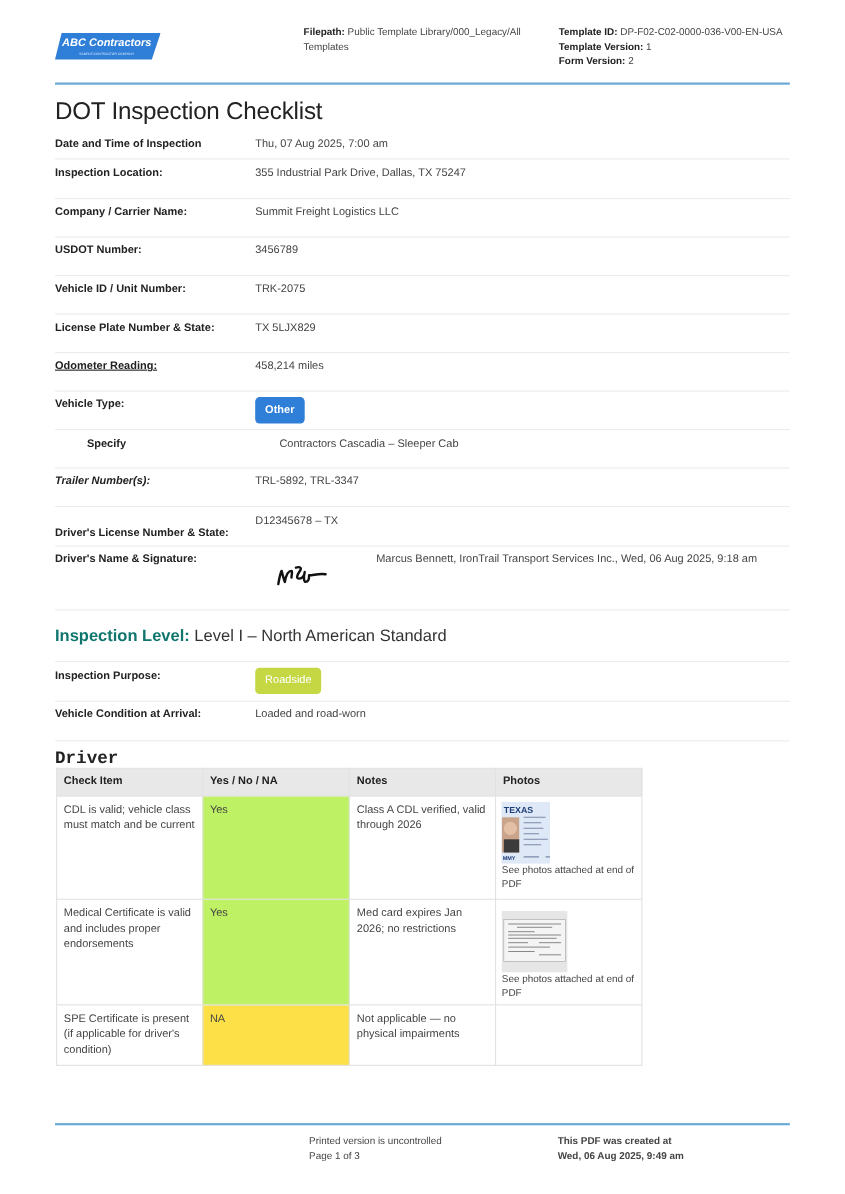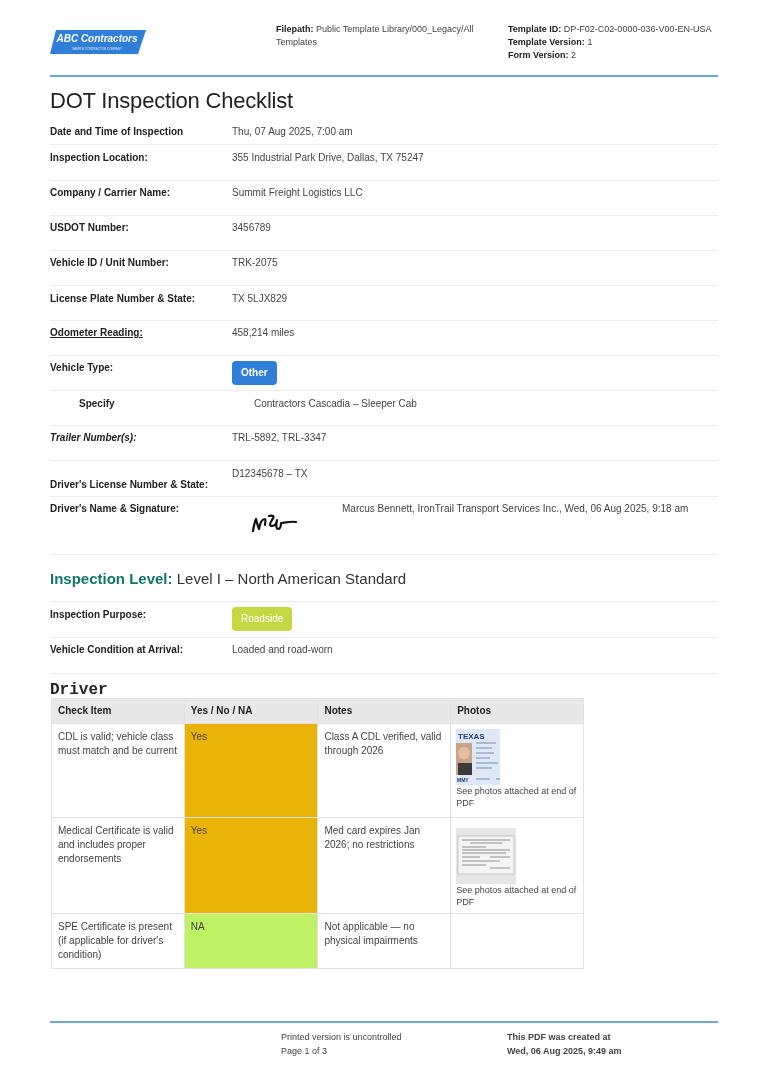--- a/index.html
+++ b/index.html
@@ -26,22 +26,22 @@
   .pill { position: absolute; left: 182px; display: inline-block; border-radius: 4px; color: #fff; font-size: 10px; font-weight: bold; padding: 0 9px; height: 24px; line-height: 24px; }
 
   .section-heading { position: absolute; left: 50px; top: 570px; font-size: 15px; color: #333; }
   .section-heading b { font-weight: bold; color: #0f766e; }
 
   .table-title { position: absolute; left: 50px; top: 681px; font-size: 16px; font-weight: bold; color: #222; font-family: Liberation Mono, monospace; }
   table.checks { position: absolute; left: 51px; top: 698px; width: 533px; border-collapse: collapse; font-size: 10px; color: #444; }
   table.checks th, table.checks td { border: 1px solid #e2e2e2; vertical-align: top; text-align: left; padding: 6px 6px; line-height: 14px; }
   table.checks th { background: #e8e8e8; font-weight: bold; color: #222; height: 25px; padding: 5px 6px; }
   .col1 { width: 133px; } .col2 { width: 134px; } .col3 { width: 133px; } .col4 { width: 133px; }
-  .yes { background: #eab308; }
-  .na { background: #bef264; }
+  .yes { background: #bef264; }
+  .na { background: #fde047; }
   .photo-note { font-size: 9px; line-height: 12px; color: #444; }
 
   .footer-rule { position: absolute; left: 50px; right: 50px; top: 1021px; height: 2px; background: #6aa9d6; }
   .footer-col { position: absolute; top: 1030px; font-size: 9px; line-height: 14px; color: #444; }
 </style>
 </head>
 <body>
 
 <div class="header">
   <div class="logo">

